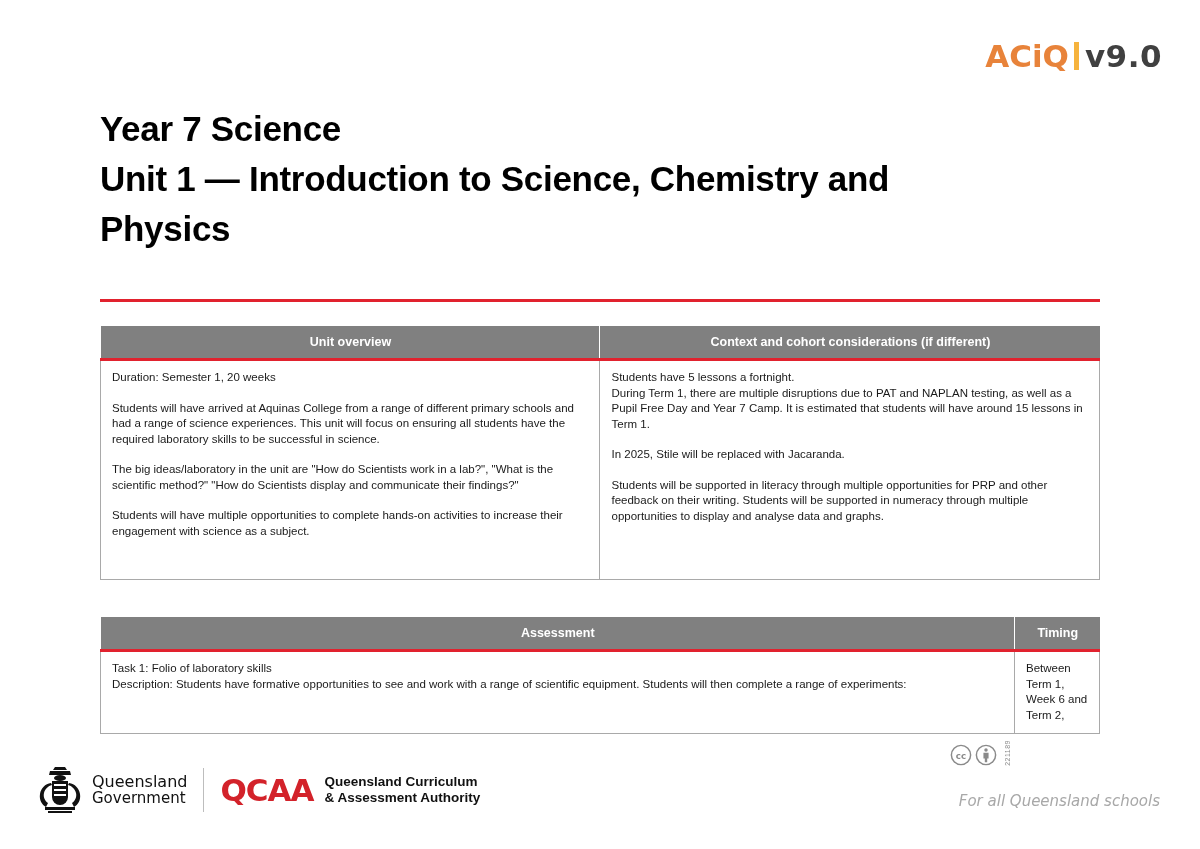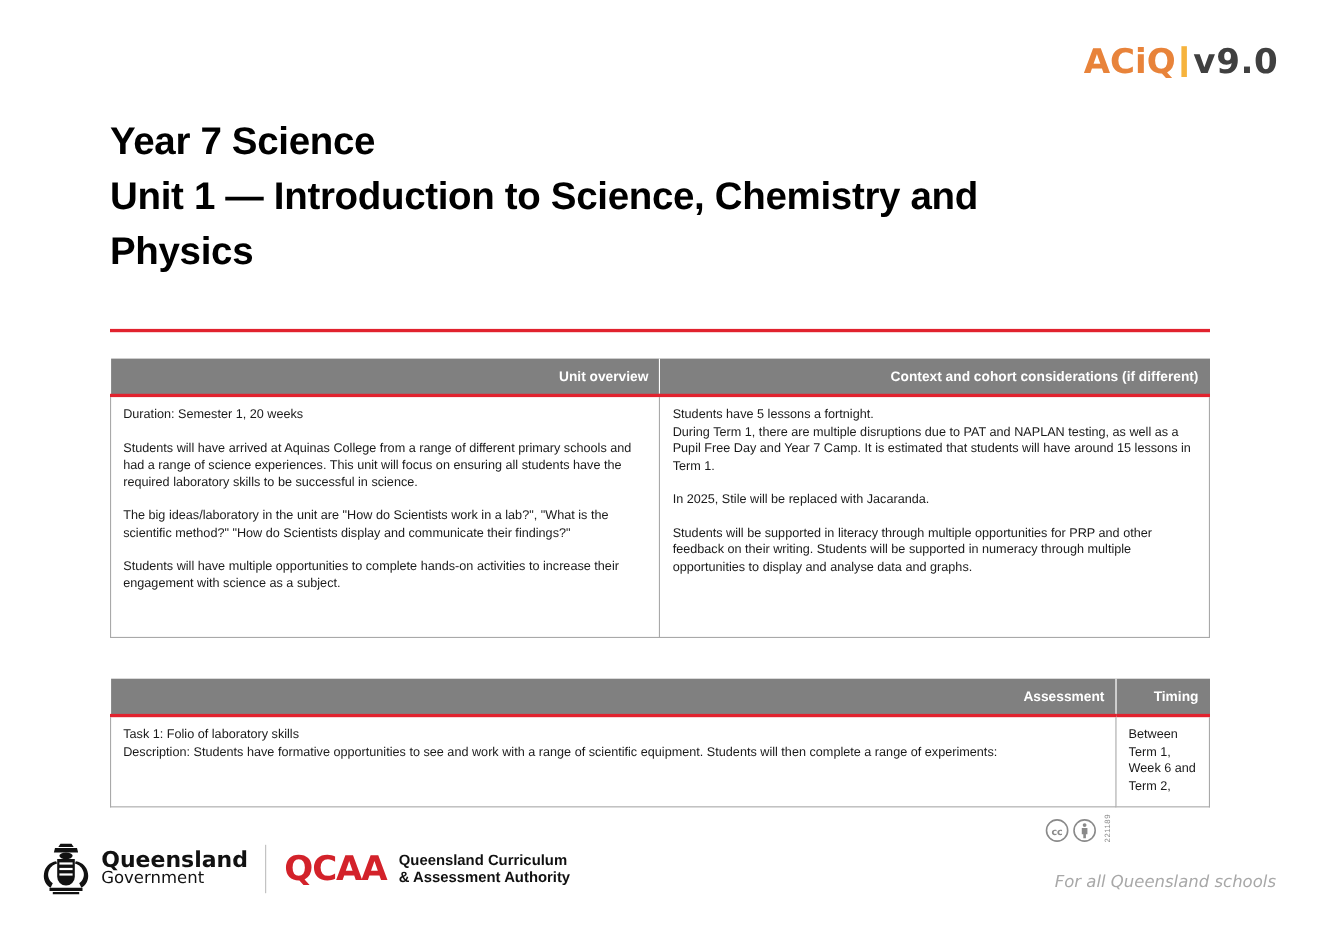--- a/index.html
+++ b/index.html
@@ -45,21 +45,21 @@
     width: 1000px; height: 3px; background: #e1222e;
   }
 
   
   .tbl { position: absolute; left: 100px; width: 1000px; border-collapse: collapse; }
   .tbl.overview { top: 326px; }
   .tbl.assess   { top: 617px; }
 
   .tbl th {
     background: #808080; color: #ffffff;
-    font-size: 12.5px; font-weight: bold; text-align: right;
+    font-size: 12.5px; font-weight: bold; text-align: center;
     padding: 9px 10px 9px 11px;
     border-bottom: 3px solid #e1222e;
     vertical-align: middle;
   }
   .tbl th.sep { border-left: 1px solid #ffffff; }
   .tbl td {
     font-size: 11.5px; color: #1a1a1a; line-height: 15.5px;
     padding: 9px 11px 10px 11px;
     vertical-align: top;
     border: 1px solid #a9a9a9;
@@ -76,21 +76,21 @@
   .assess-body td { height: 74px; overflow: hidden; }
   .assess-body td.timing { line-height: 15.5px; }
   .assess-body .clip { display: block; max-height: 86px; overflow: hidden; }
 
   .qld-logo { position: absolute; left: 36px; top: 765px; display: flex; align-items: center; }
   .coat { width: 48px; height: 50px; }
   .qld-words {
     margin-left: 8px; font-family: "DejaVu Sans", sans-serif;
     line-height: 17px;
   }
-  .qld-words .l1 { font-size: 20px; font-weight: bold; color: #111; }
+  .qld-words .l1 { font-size: 16px; font-weight: normal; color: #111; }
   .qld-words .l2 { font-size: 15px; color: #111; }
   .divider-v {
     width: 1px; height: 44px; background: #bdbdbd; margin: 0 16px;
   }
   .qcaa-mark {
     font-size: 31px; font-weight: bold; color: #d3222a;
     font-family: "DejaVu Sans", sans-serif; letter-spacing: -1px;
   }
   .qcaa-words {
     margin-left: 11px; font-family: Liberation Sans, sans-serif;

